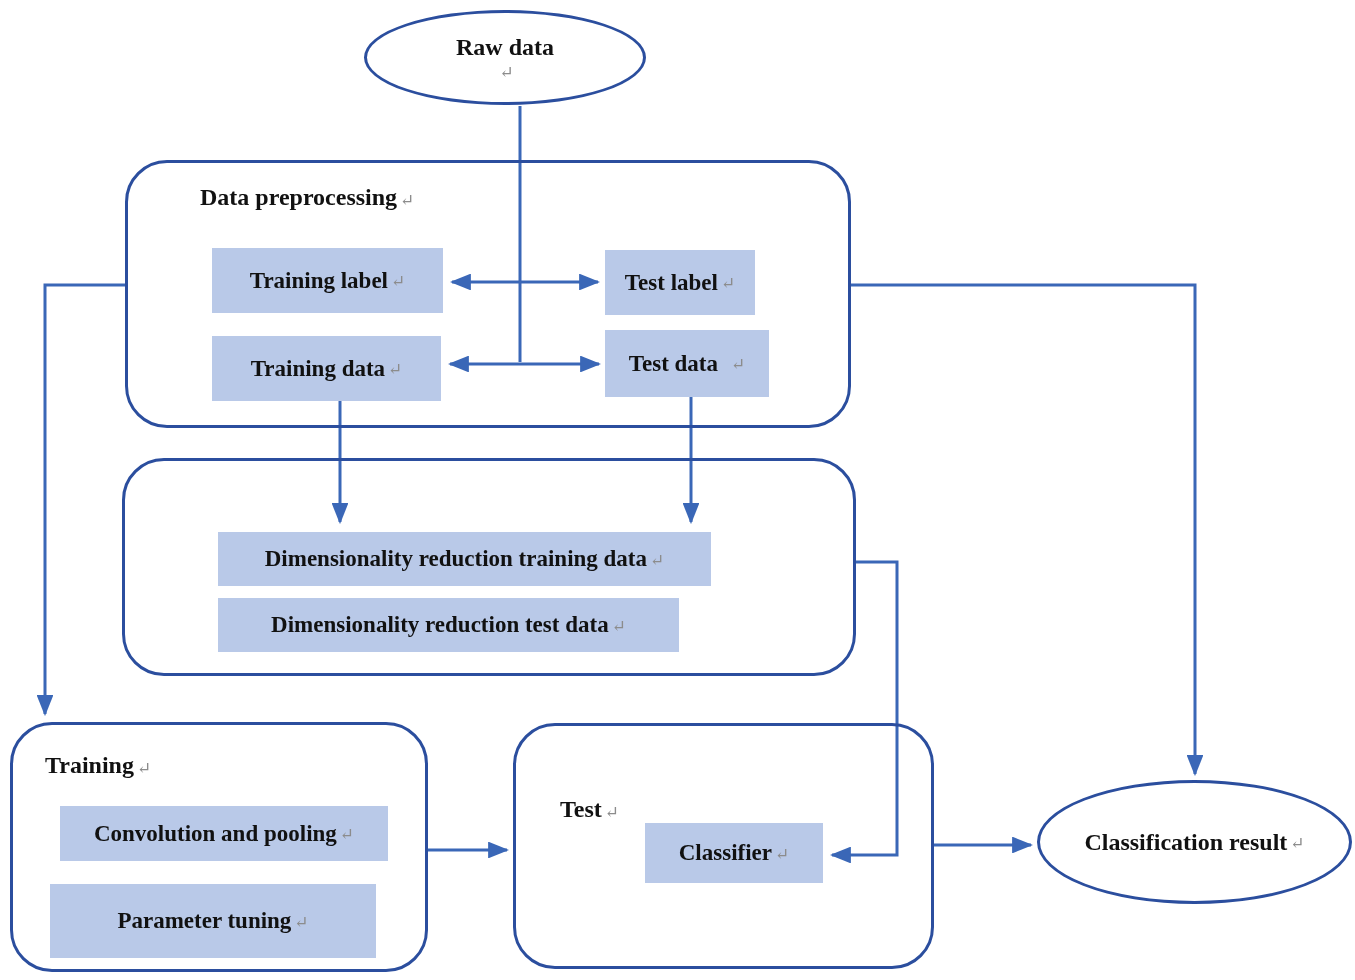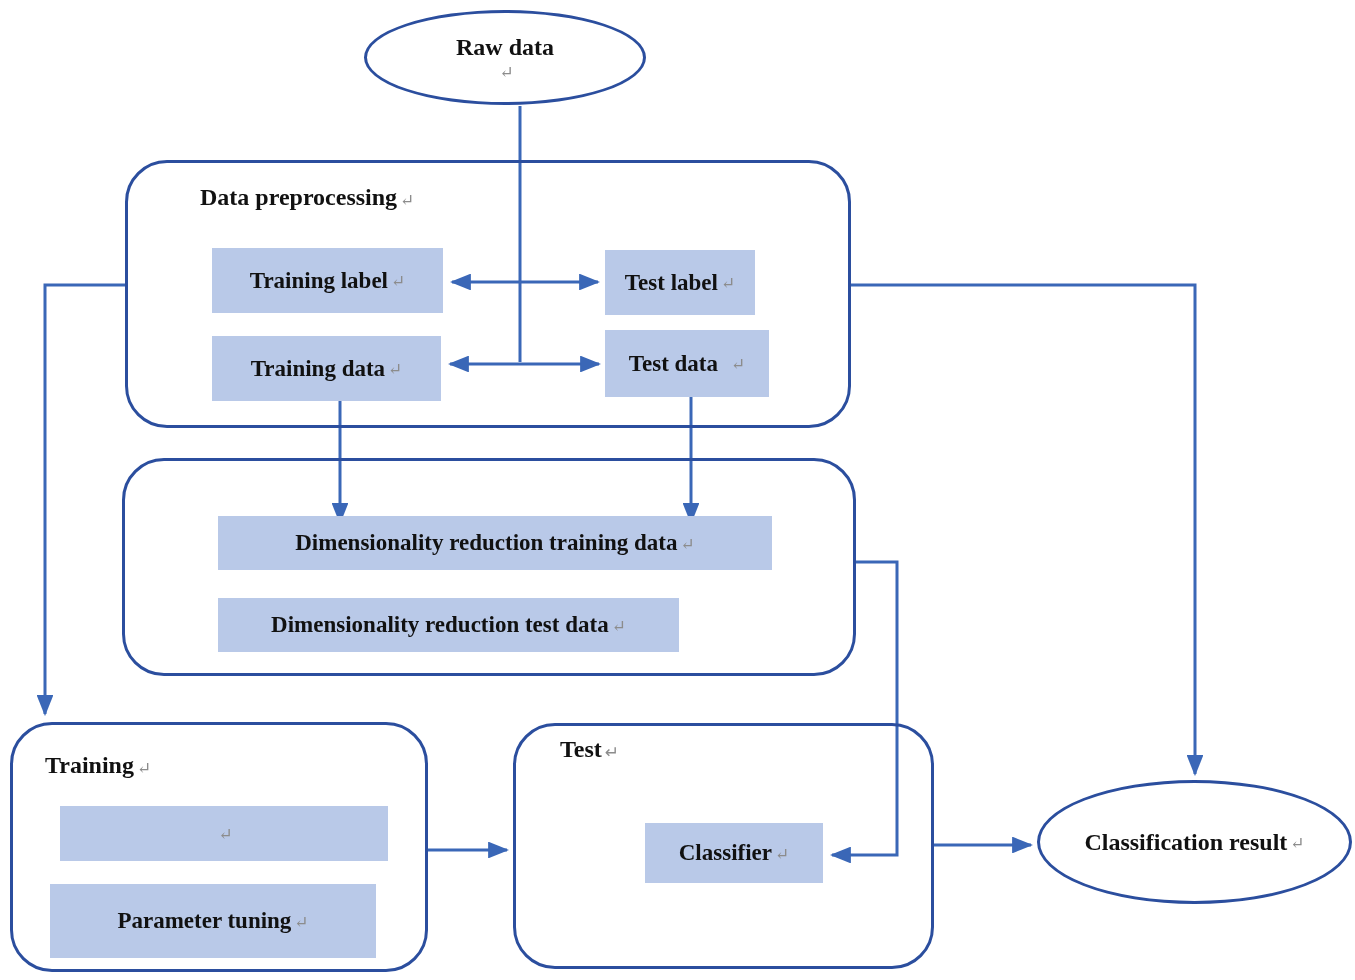--- a/index.html
+++ b/index.html
@@ -111,43 +111,44 @@
     <span class="lbl">Training data</span>
       <span class="ret">↵</span>
   </div>
   <div class="fill-box" style="left:605px;top:330px;width:164px;height:67px;">
     <span class="lbl">Test data</span>
       <span class="sp"></span>
       <span class="ret">↵</span>
   </div>
 
   <div class="group-box" style="left:122px;top:458px;width:734px;height:218px;"></div>
-  <div class="fill-box" style="left:218px;top:516px;width:554px;height:54px;">
+  <div class="fill-box" style="left:218px;top:532px;width:493px;height:54px;">
     <span class="lbl">Dimensionality reduction training data</span>
       <span class="ret">↵</span>
   </div>
   <div class="fill-box" style="left:218px;top:598px;width:461px;height:54px;">
     <span class="lbl">Dimensionality reduction test data</span>
       <span class="ret">↵</span>
   </div>
 
   <div class="group-box" style="left:10px;top:722px;width:418px;height:250px;"></div>
   <div class="group-title" style="left:45px;top:752px;">
     <span>Training</span><span class="ret">↵</span>
   </div>
   <div class="fill-box" style="left:60px;top:806px;width:328px;height:55px;">
+    <span class="lbl">Convolution and pooling</span>
       <span class="ret">↵</span>
   </div>
   <div class="fill-box" style="left:50px;top:884px;width:326px;height:74px;">
     <span class="lbl">Parameter tuning</span>
       <span class="ret">↵</span>
   </div>
 
   <div class="group-box" style="left:513px;top:723px;width:421px;height:246px;"></div>
-  <div class="group-title" style="left:560px;top:736px;font-family:Liberation Serif, serif;">
+  <div class="group-title" style="left:560px;top:796px;">
     <span>Test</span><span class="ret">↵</span>
   </div>
   <div class="fill-box" style="left:645px;top:823px;width:178px;height:60px;">
     <span class="lbl">Classifier</span>
       <span class="ret">↵</span>
   </div>
 
   <div class="ellipse" style="left:1037px;top:780px;width:315px;height:124px;">
     <span class="lbl">Classification result</span>
       <span class="ret">↵</span>

